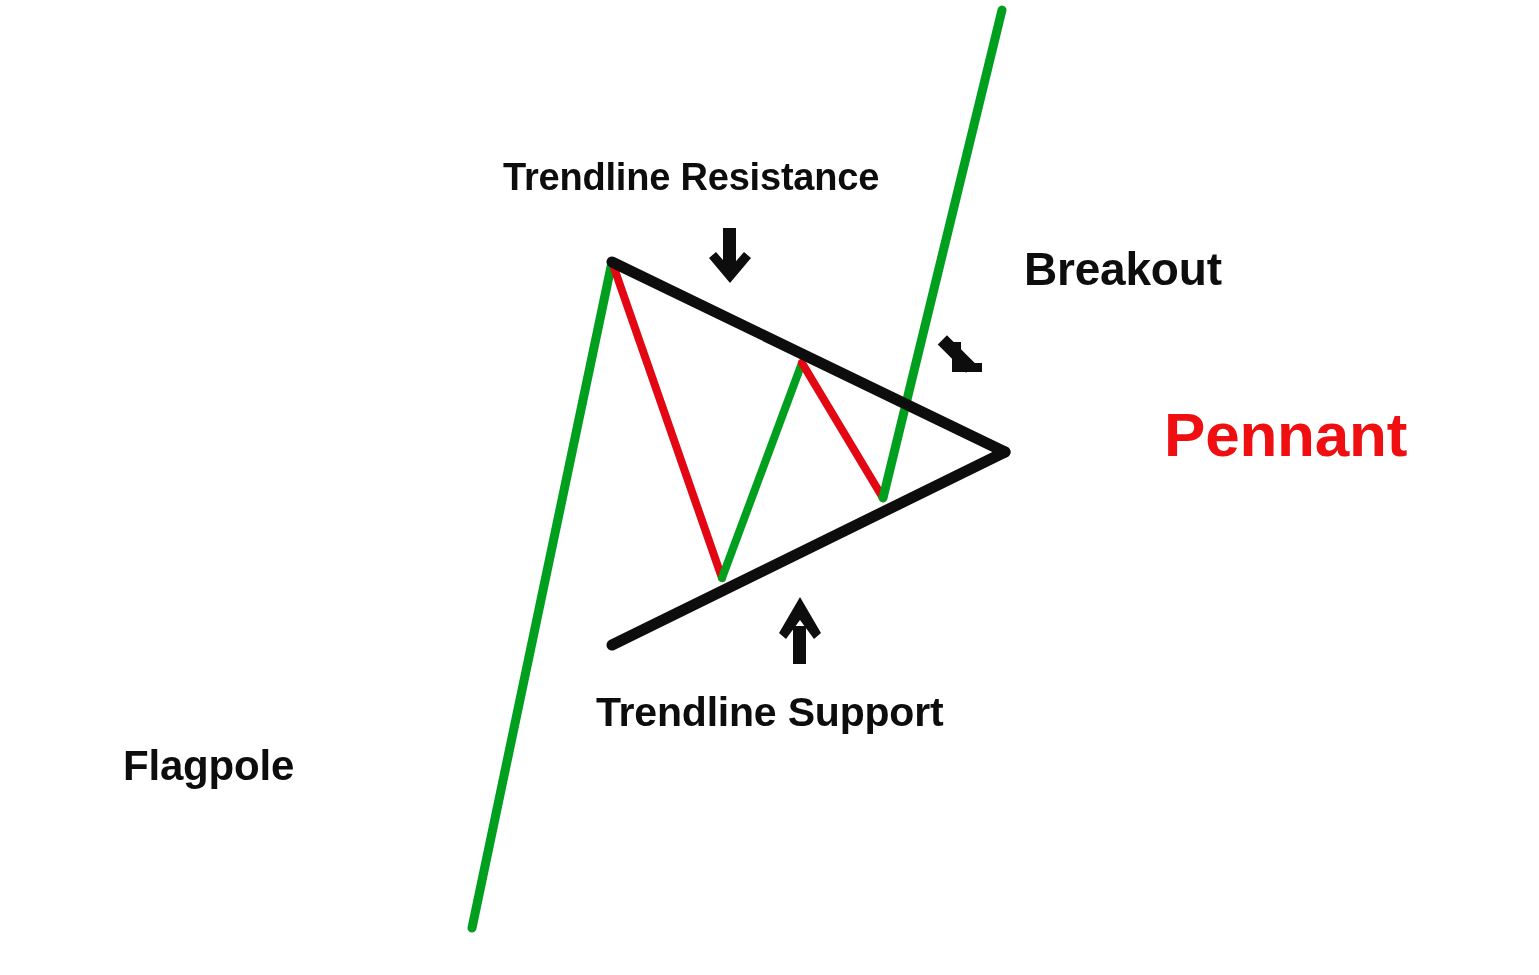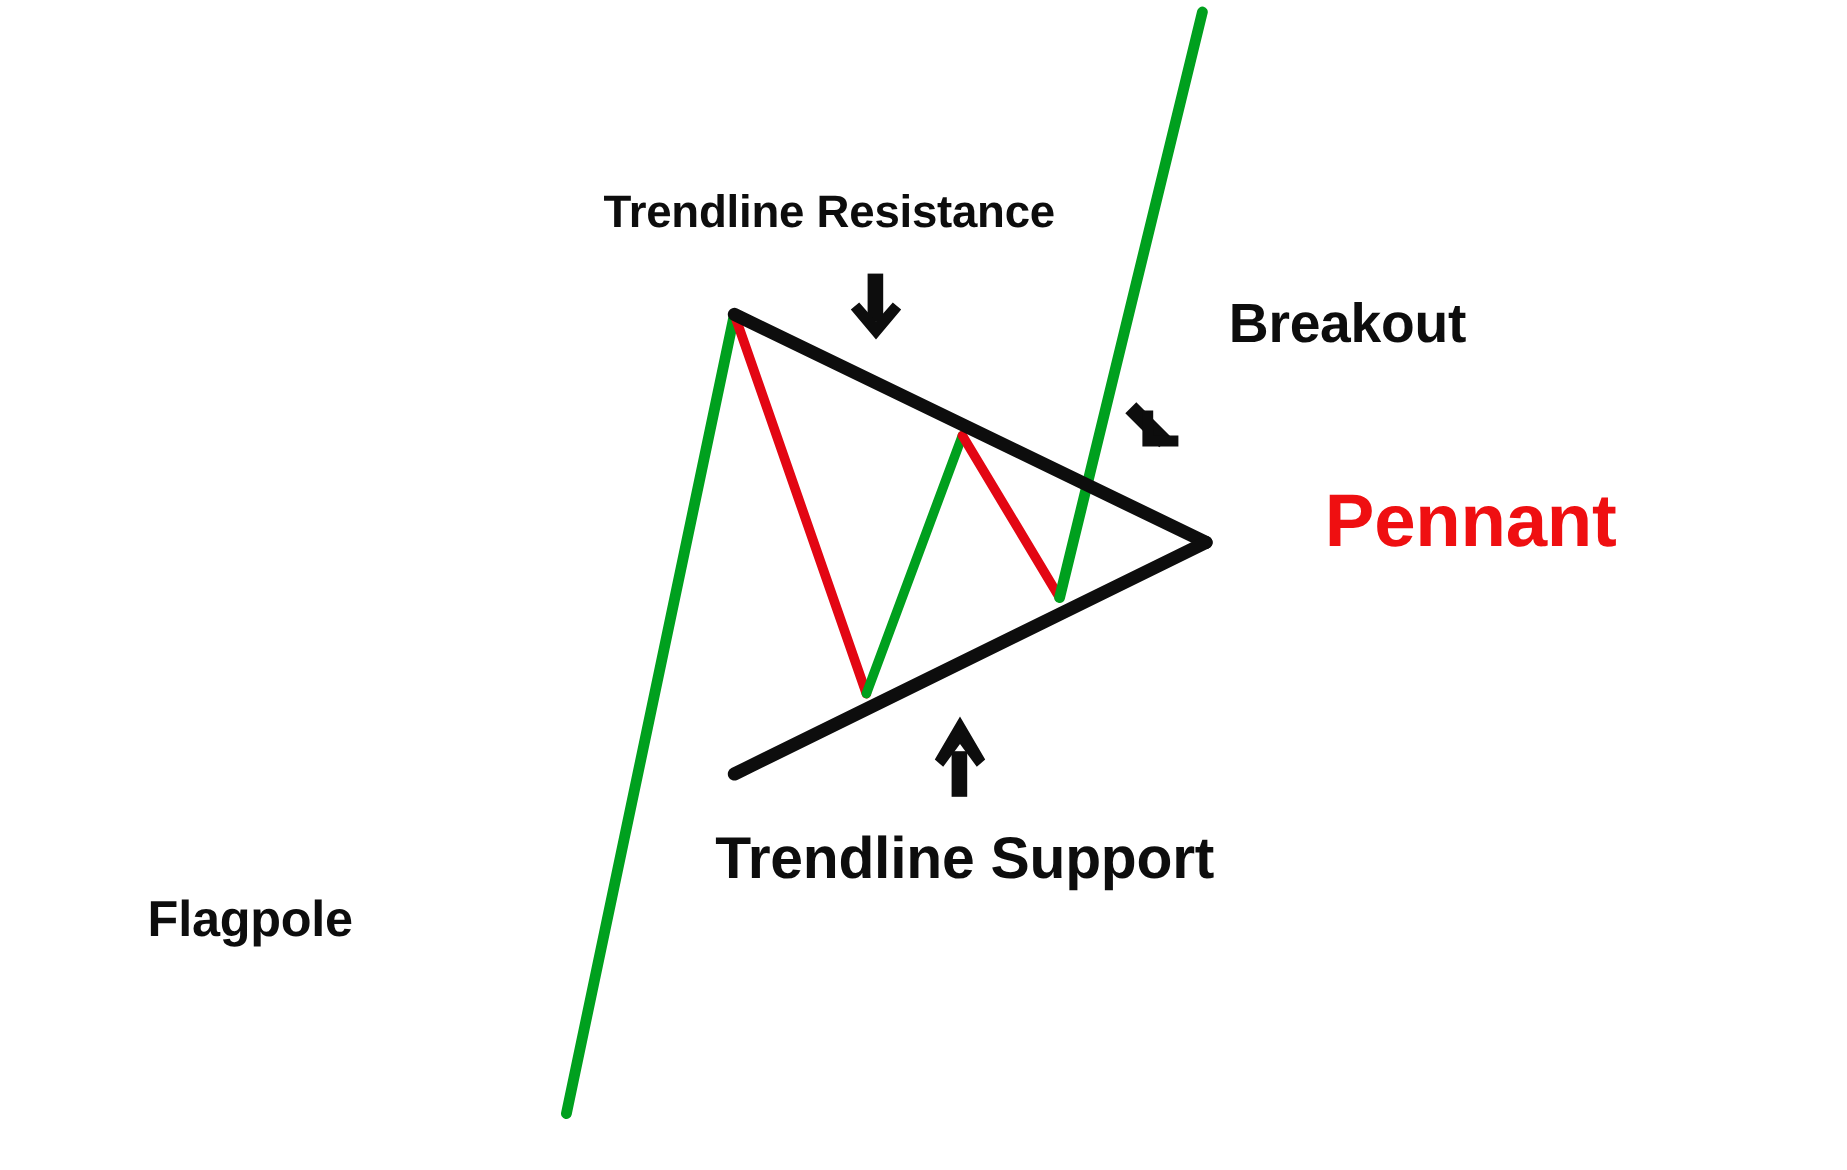--- a/index.html
+++ b/index.html
@@ -37,34 +37,34 @@
     color: #0d0d0d;
   }
   #label-trendline-resistance {
     left: 503px;
     top: 158px;
     font-size: 38px;
   }
   #label-trendline-support {
     left: 596px;
     top: 692px;
-    font-size: 49px;
+    font-size: 41px;
   }
   #label-breakout {
     left: 1024px;
     top: 246px;
     font-size: 46px;
   }
   #label-flagpole {
     left: 123px;
     top: 745px;
     font-size: 42px;
   }
   #label-pennant {
-    left: 1104px;
+    left: 1164px;
     top: 404px;
     font-size: 62px;
     color: #ef0f11;
   }
 </style>
 </head>
 <body>
 
 <div id="stage" style="background: rgb(255, 255, 255);">
 

